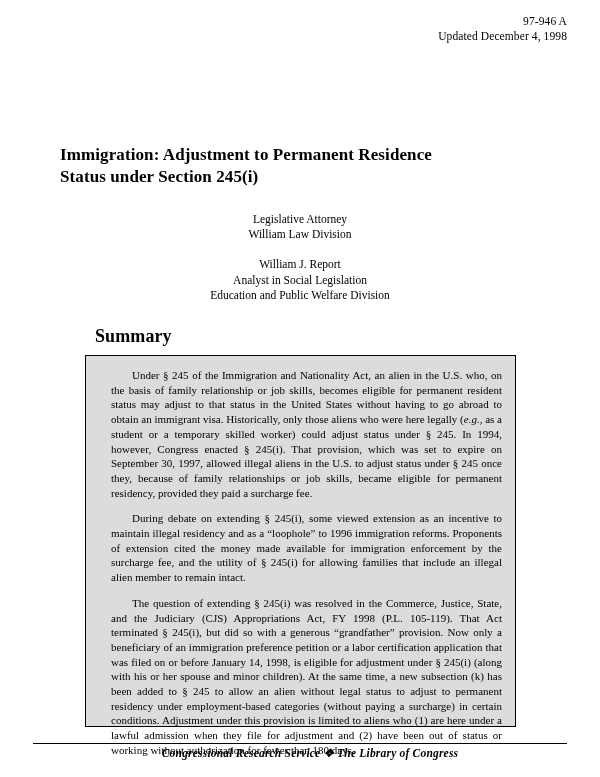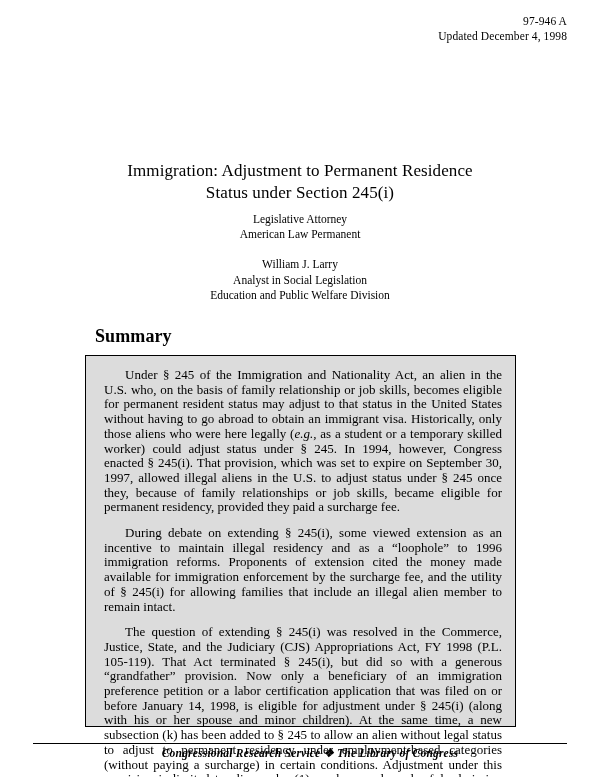--- a/index.html
+++ b/index.html
@@ -73,24 +73,24 @@
     text-align: center;
     font-size: 16px;
     line-height: 22px;
   }
 
   
   .report-title {
     position: absolute;
     left: 60px;
     width: 480px;
-    top: 160px;
-    text-align: center;
+    top: 144px;
+    text-align: left;
     font-size: 17px;
-    font-weight: normal;
+    font-weight: bold;
     line-height: 22px;
     letter-spacing: 0.1px;
   }
 
   
   .authors {
     position: absolute;
     left: 60px;
     width: 480px;
     top: 212px;
@@ -117,22 +117,22 @@
     left: 85px;
     top: 355px;
     width: 431px;
     height: 372px;
     border: 1px solid #000000;
     background: #dcdcdc;
     box-sizing: border-box;
     padding: 12px 13px 10px 13px;
   }
   .summary-box p {
-    margin: 0 0 11px 5px;
-    font-size: 13px;
+    margin: 0 0 11px 12px;
+    font-size: 11px;
     line-height: 14.7px;
     text-align: justify;
     text-indent: 21px;
     hyphens: none;
   }
   .summary-box p:last-child { margin-bottom: 0; }
   .summary-box i { font-style: italic; }
 
   
   .footer-rule {
@@ -168,24 +168,24 @@
 
 
   <div class="report-title">
     <div>Immigration: Adjustment to Permanent Residence</div>
     <div>Status under Section 245(i)</div>
   </div>
 
   <div class="authors">
     <div class="author-block">
       <div>Legislative Attorney</div>
-      <div>American Law Permanent</div>
+      <div>William Law Division</div>
     </div>
     <div class="author-block">
-      <div>William J. Larry</div>
+      <div>William J. Report</div>
       <div>Analyst in Social Legislation</div>
       <div>Education and Public Welfare Division</div>
     </div>
   </div>
 
   <div class="summary-heading">Summary</div>
 
   <div class="summary-box">
     <p><span>Under § 245 of the Immigration and Nationality Act, an alien in the U.S. who, on the basis of family relationship or job skills, becomes eligible for permanent resident status may adjust to that status in the United States without having to go abroad to obtain an immigrant visa.  Historically, only those aliens who were here legally (</span><i>e.g.</i><span>, as a student or a temporary skilled worker) could adjust status under § 245. In 1994, however, Congress enacted § 245(i).   That provision, which was set to expire on September 30, 1997,  allowed illegal aliens in the U.S. to adjust status under § 245 once they, because of family relationships or job skills, became eligible for permanent residency, provided they paid a surcharge fee.</span></p>
     <p>During debate on extending § 245(i), some viewed extension as an incentive to maintain illegal residency and as a “loophole” to 1996 immigration reforms.  Proponents of extension cited the money made available for immigration enforcement by the surcharge fee, and the utility of § 245(i) for allowing families that include an illegal alien member to remain intact.</p>

